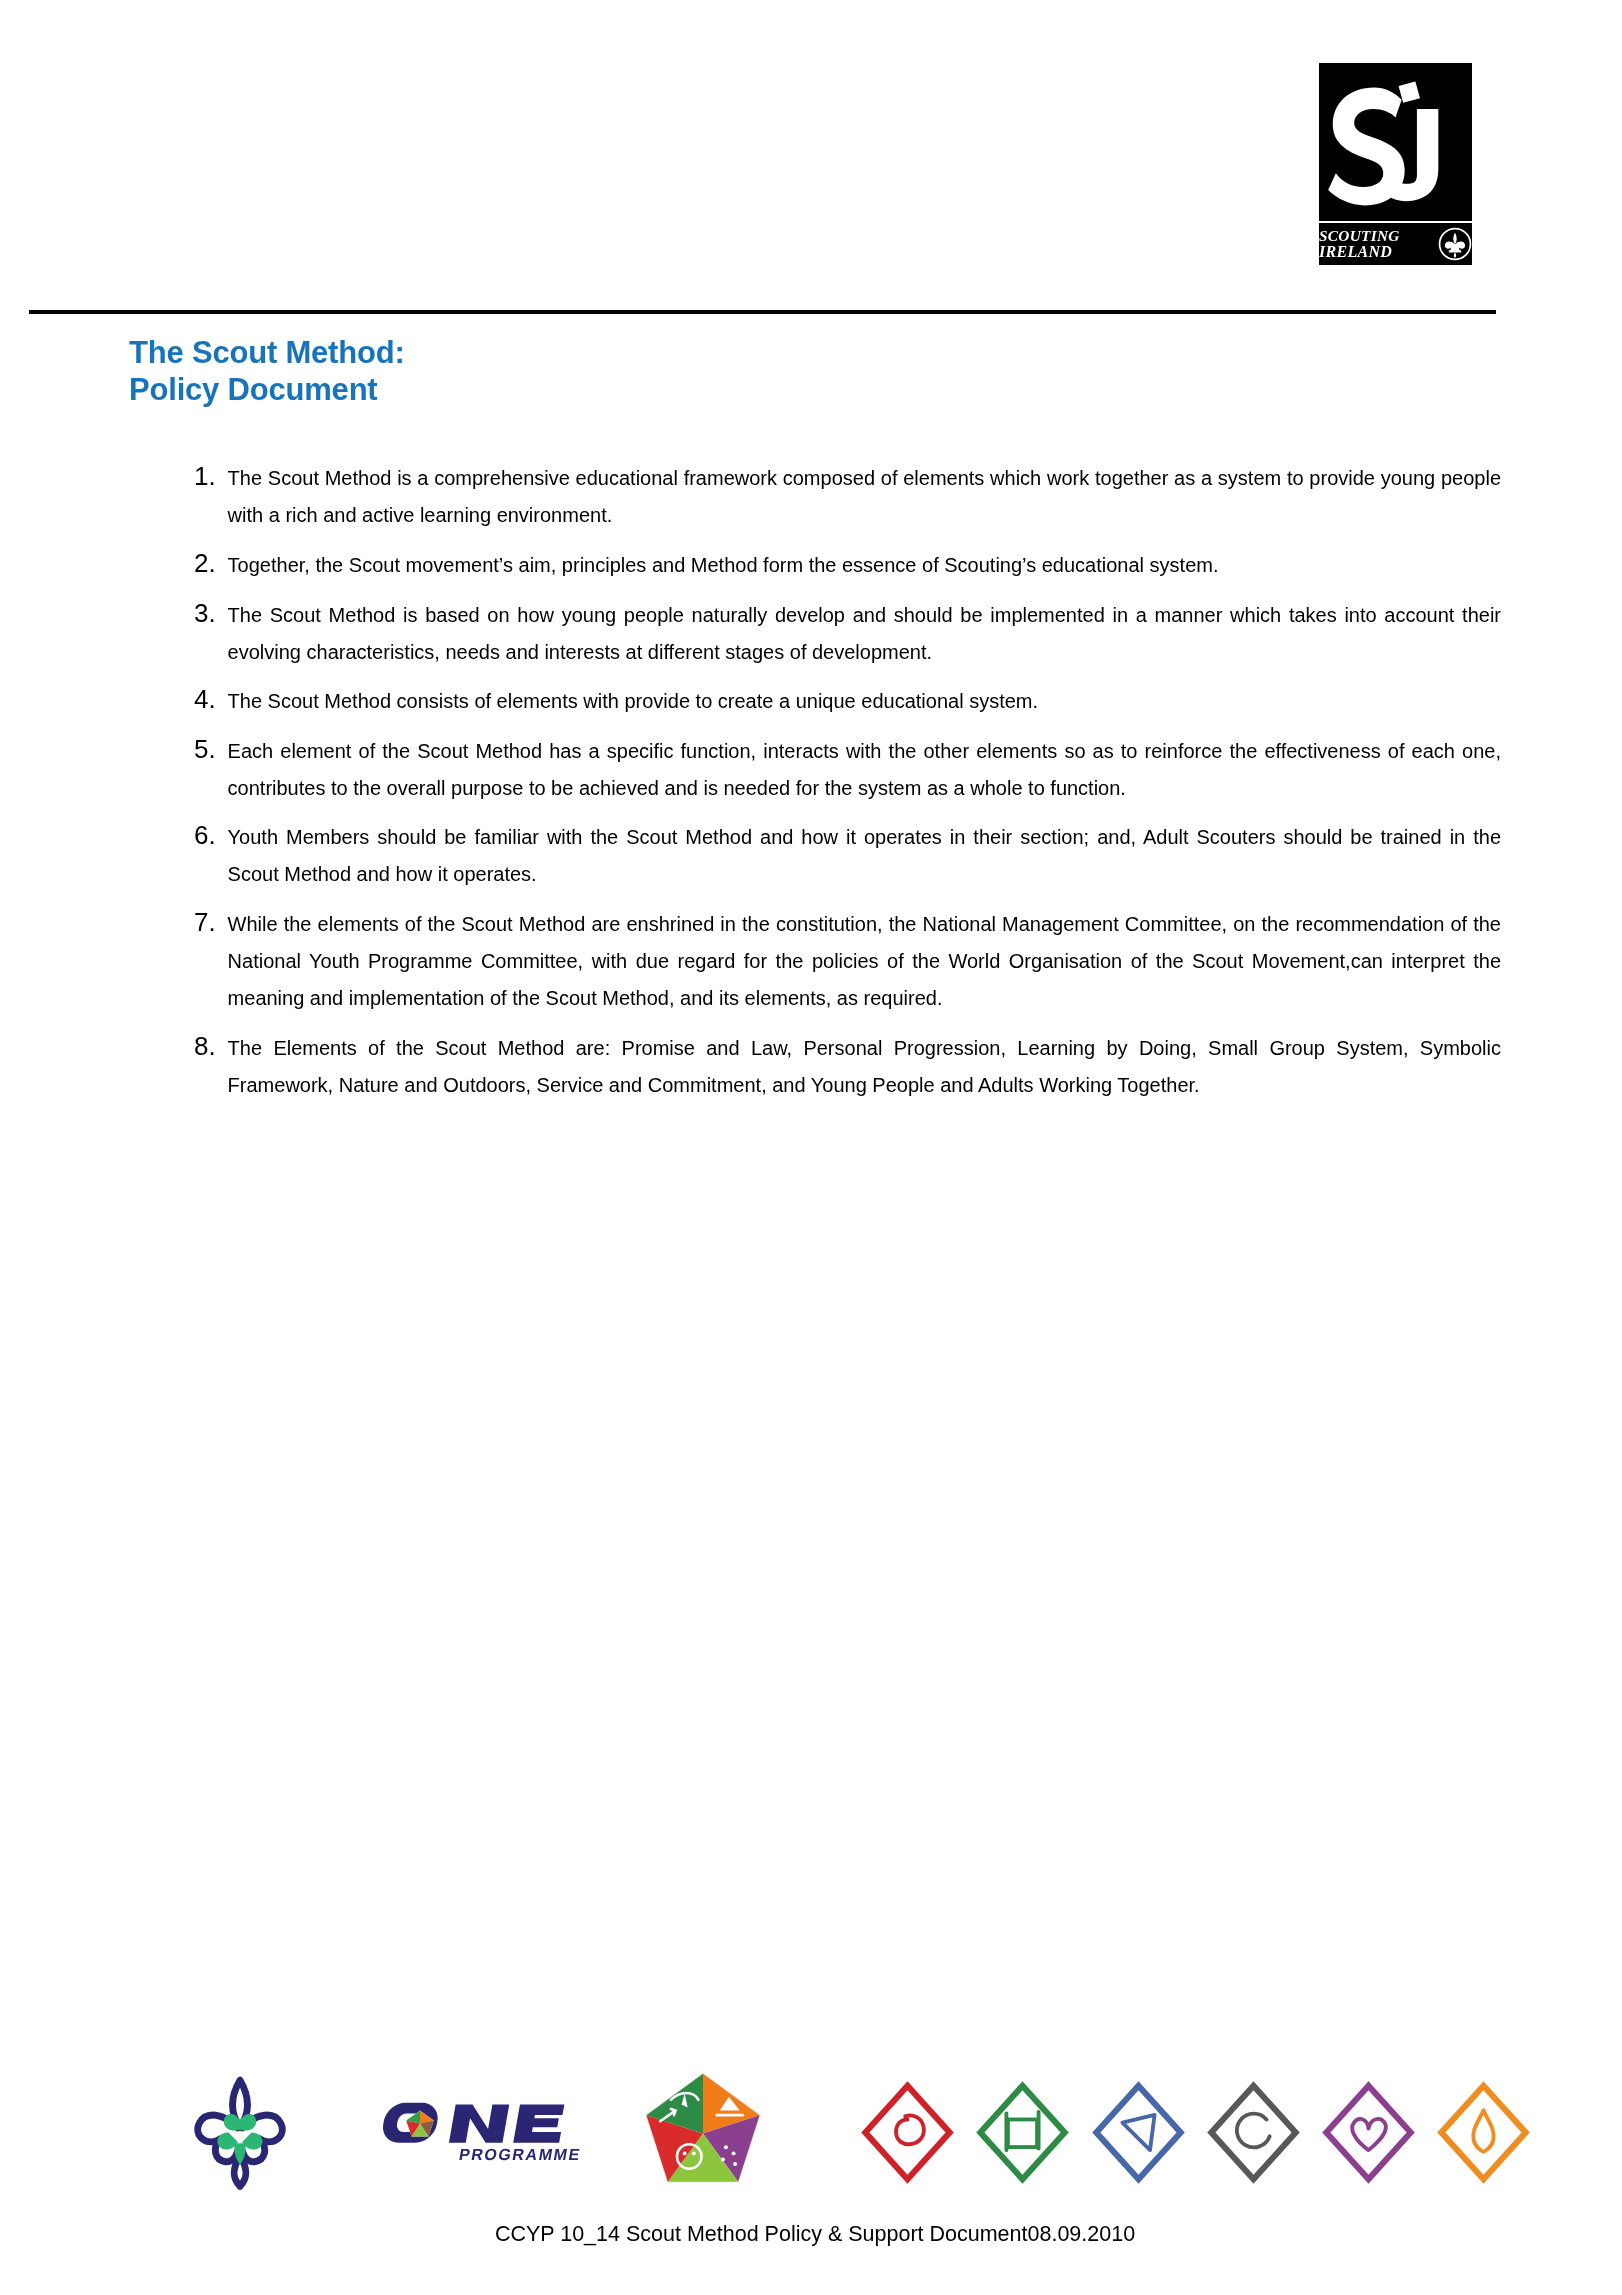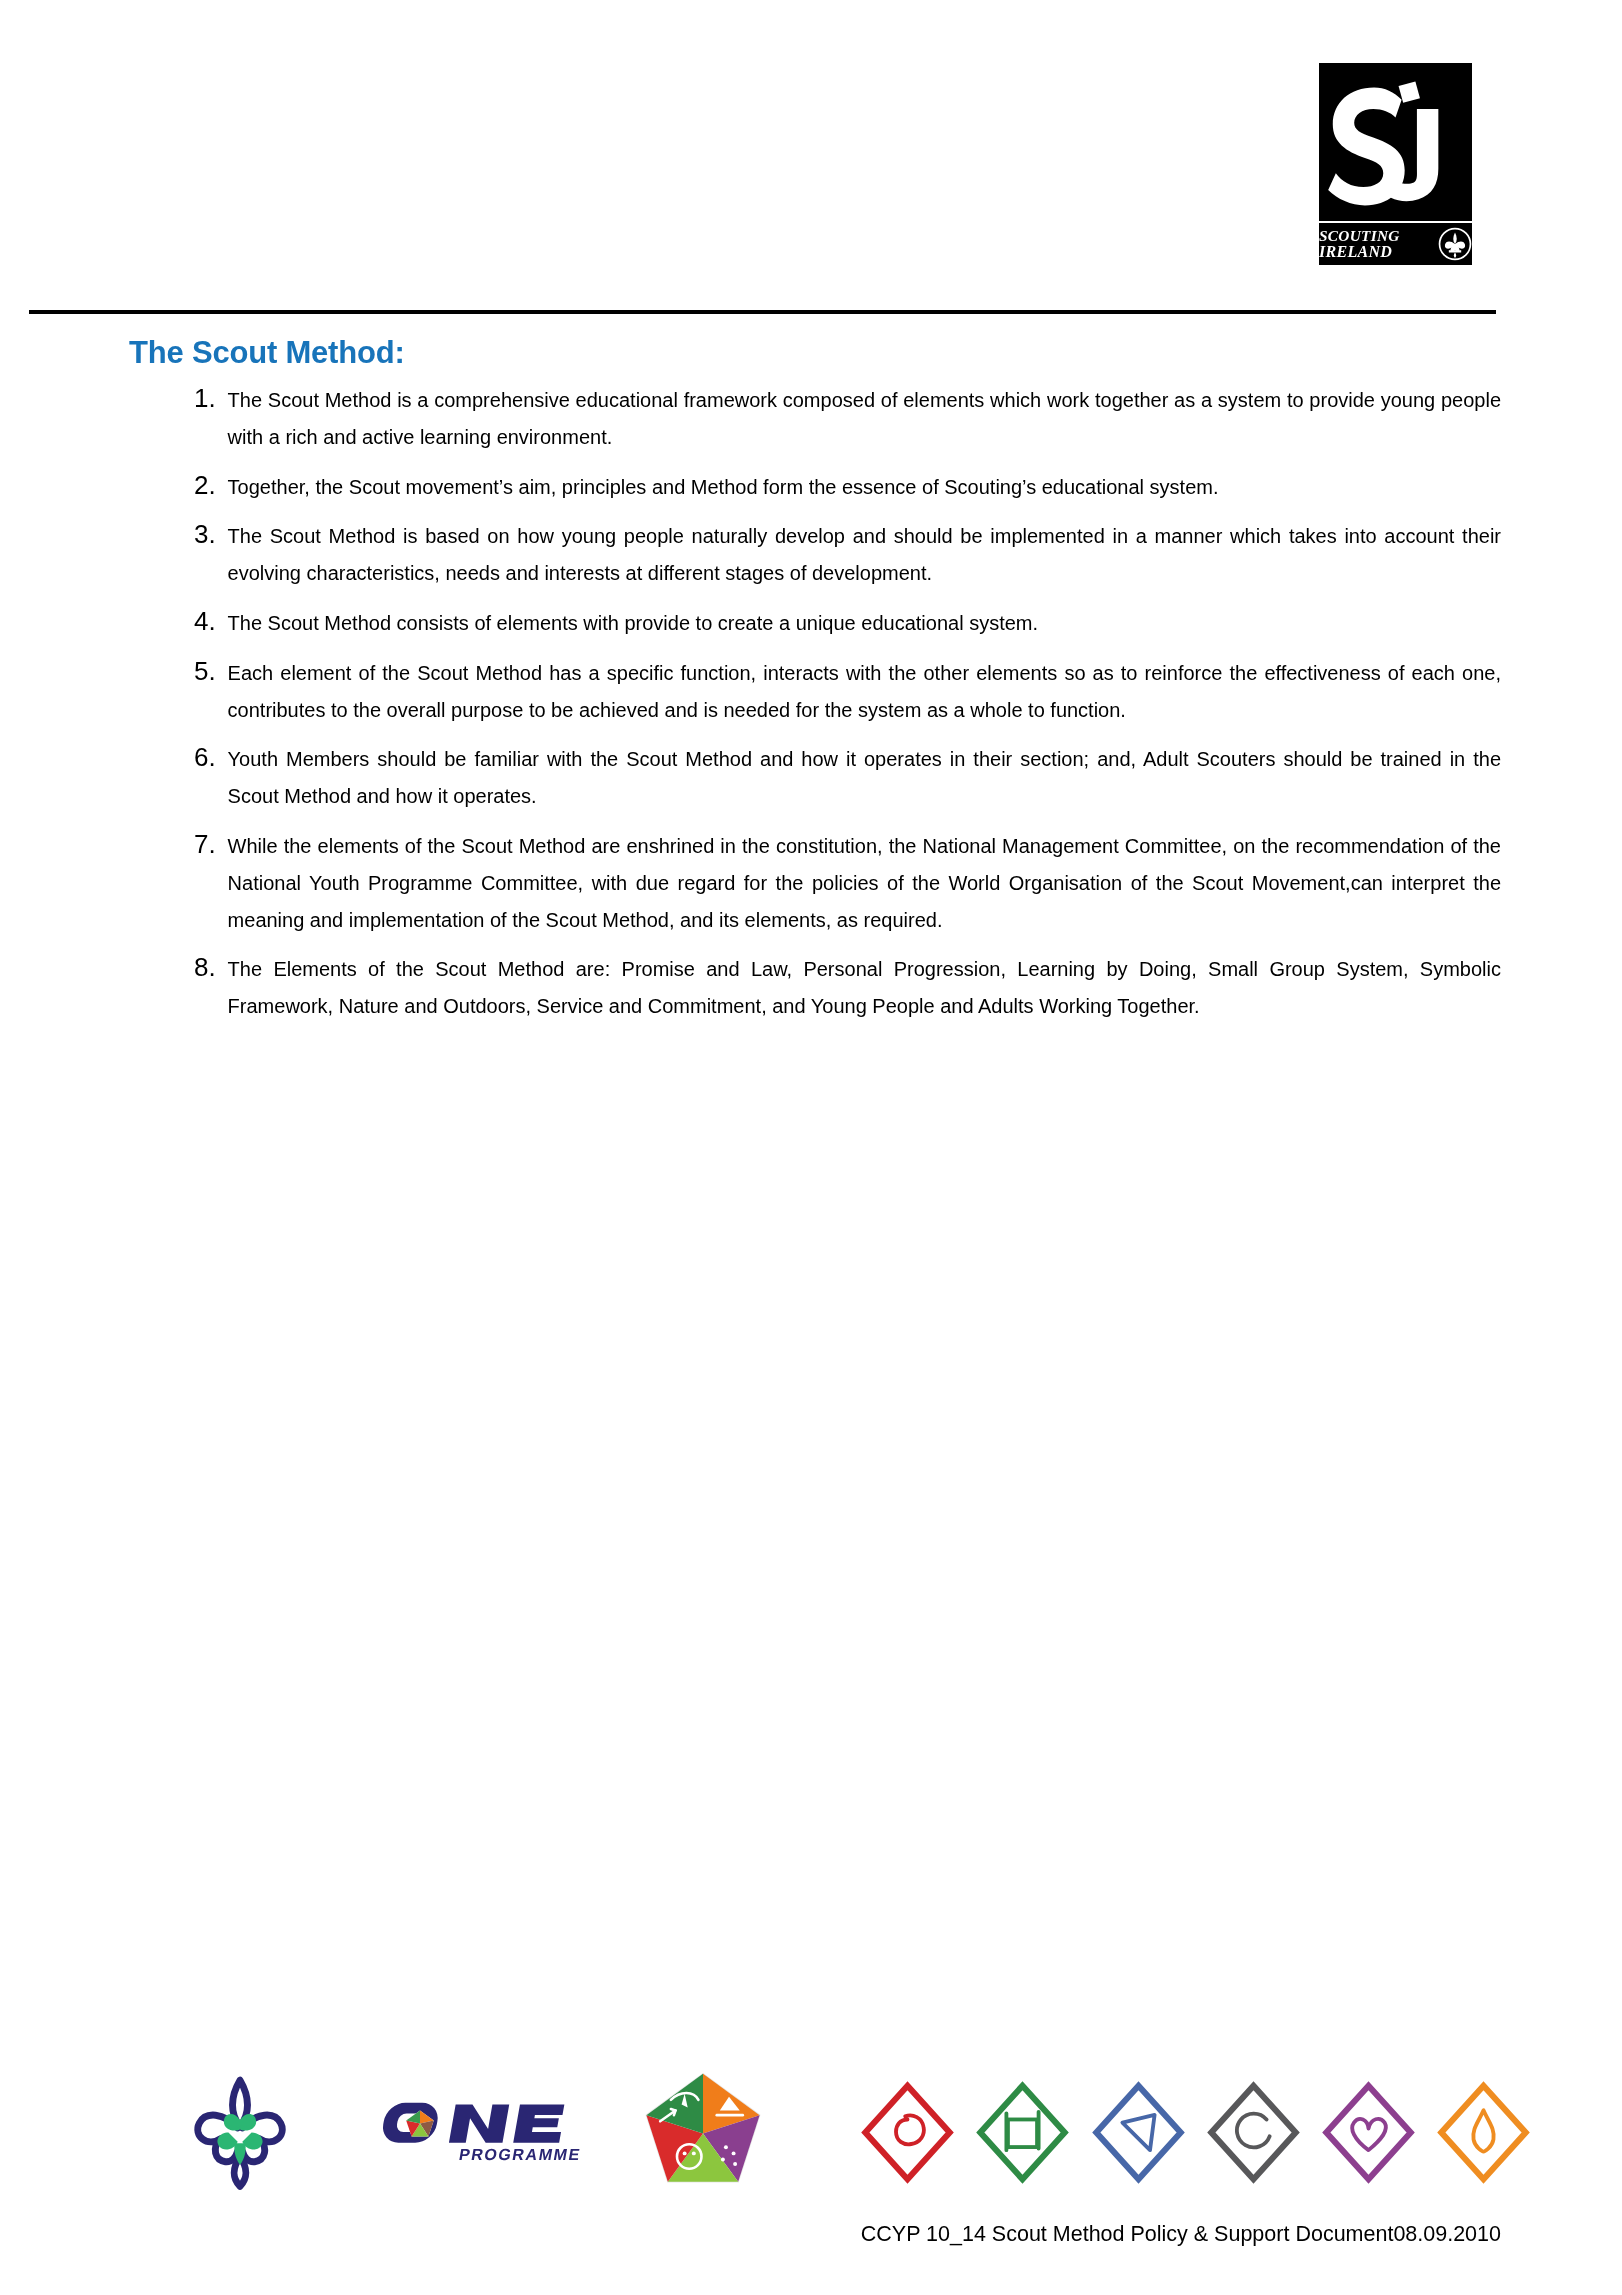--- a/index.html
+++ b/index.html
@@ -150,21 +150,21 @@
     gap: 12.3px;
   }
 
   
   .footer-text {
     position: absolute;
     left: 129px;
     top: 2222px;
     width: 1372px;
     display: flex;
-    justify-content: flex-end;
+    justify-content: center;
     font-size: 21.5px;
     font-family: "Liberation Sans", sans-serif;
   }
 </style>
 </head>
 <body>
 
 <div class="page">
 
   <div class="logo-block">
@@ -196,20 +196,21 @@
         <rect x="14" y="30" width="16" height="3" fill="#ffffff"></rect>
         <path d="M22 33 C20 36 20 38 22 40 C24 38 24 36 22 33 Z" fill="#ffffff"></path>
       </svg>
     </div>
   </div>
 
   <div class="top-rule"></div>
 
   <div class="content">
     <h1 class="doc-title">The Scout Method:</h1>
+    <h2 class="doc-subtitle">Policy Document</h2>
     <ol class="policy-list">
       <li>The Scout Method is a comprehensive educational framework composed of elements which work together as a system to provide young people with a rich and active learning environment.</li>
       <li>Together, the Scout movement’s aim, principles and Method form the essence of Scouting’s educational system.</li>
       <li>The Scout Method is based on how young people naturally develop and should be implemented in a manner which takes into account their evolving characteristics, needs and interests at different stages of development.</li>
       <li>The Scout Method consists of elements with provide to create a unique educational system.</li>
       <li>Each element of the Scout Method has a specific function, interacts with the other elements so as to reinforce the effectiveness of each one, contributes to the overall purpose to be achieved and is needed for the system as a whole to function.</li>
       <li>Youth Members should be familiar with the Scout Method and how it operates in their section; and, Adult Scouters should be trained in the Scout Method and how it operates.</li>
       <li>While the elements of the Scout Method are enshrined in the constitution, the National Management Committee, on the recommendation of the National Youth Programme Committee, with due regard for the policies of the World Organisation of the Scout Movement,can interpret the meaning and implementation of the Scout Method, and its elements, as required.</li>
       <li>The Elements of the Scout Method are: Promise and Law, Personal Progression, Learning by Doing, Small Group System, Symbolic Framework, Nature and Outdoors, Service and Commitment, and Young People and Adults Working Together.</li>
     </ol>

